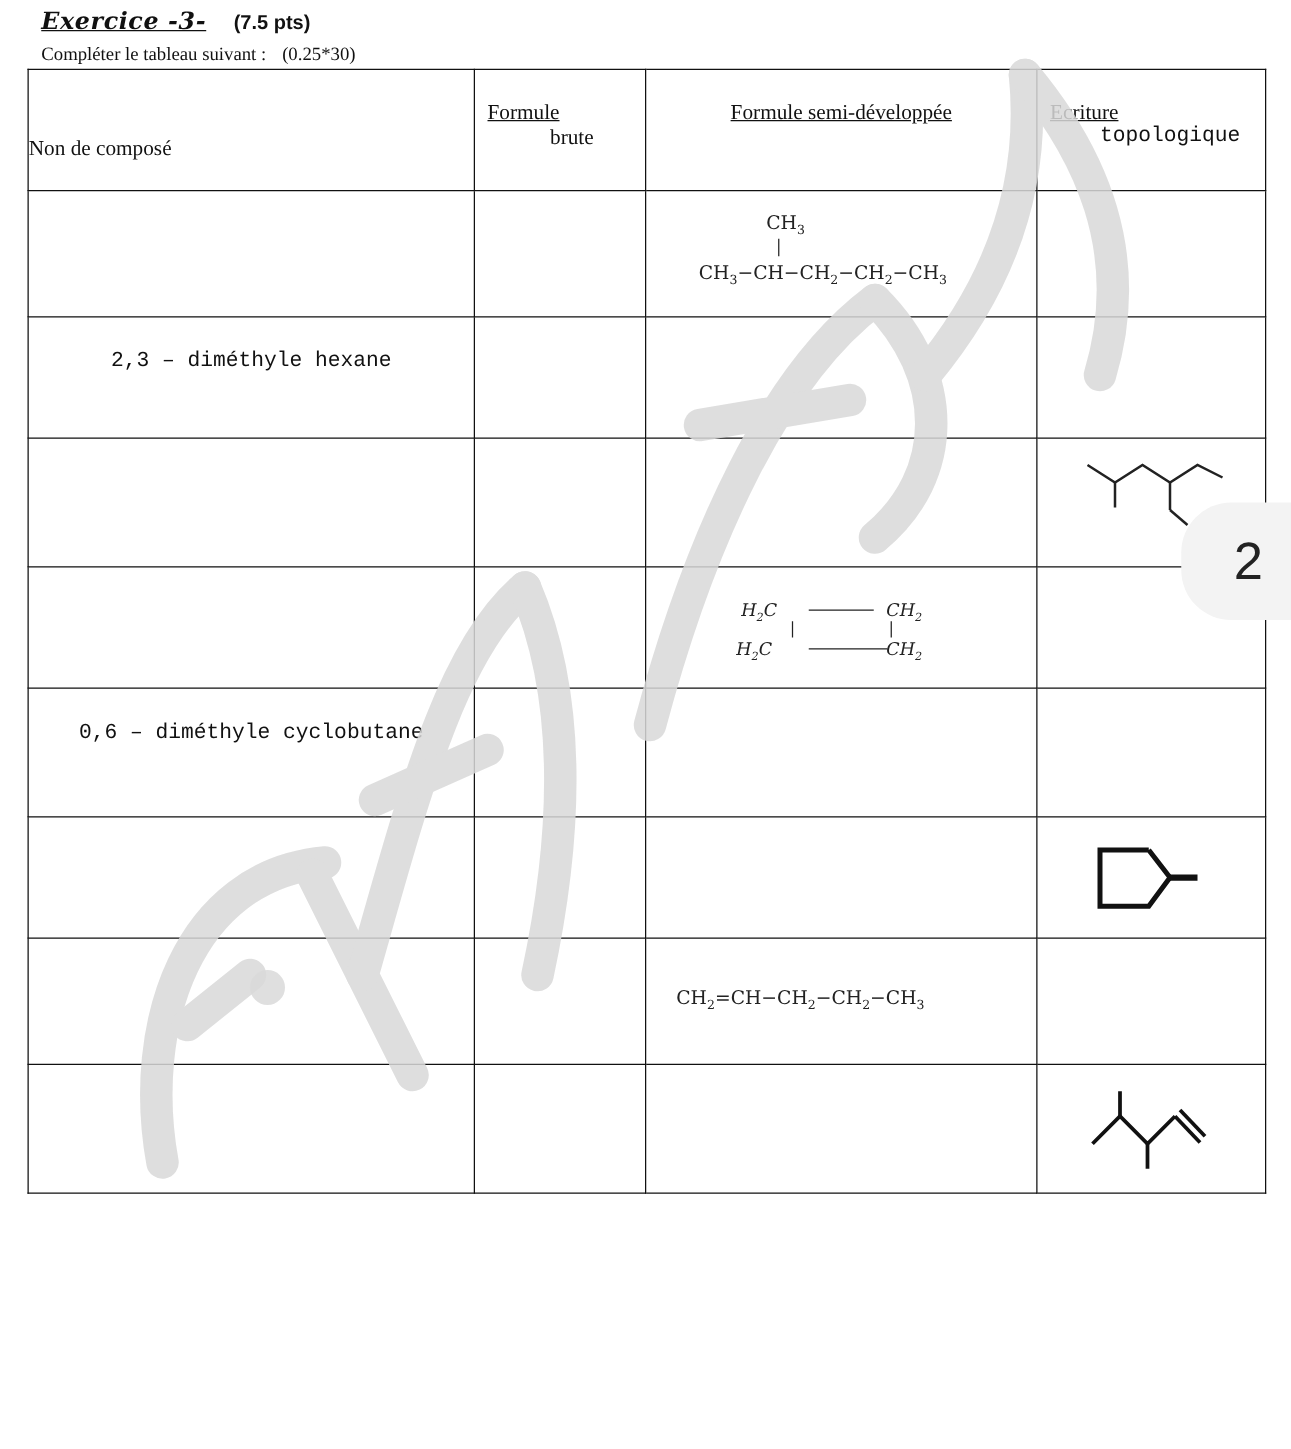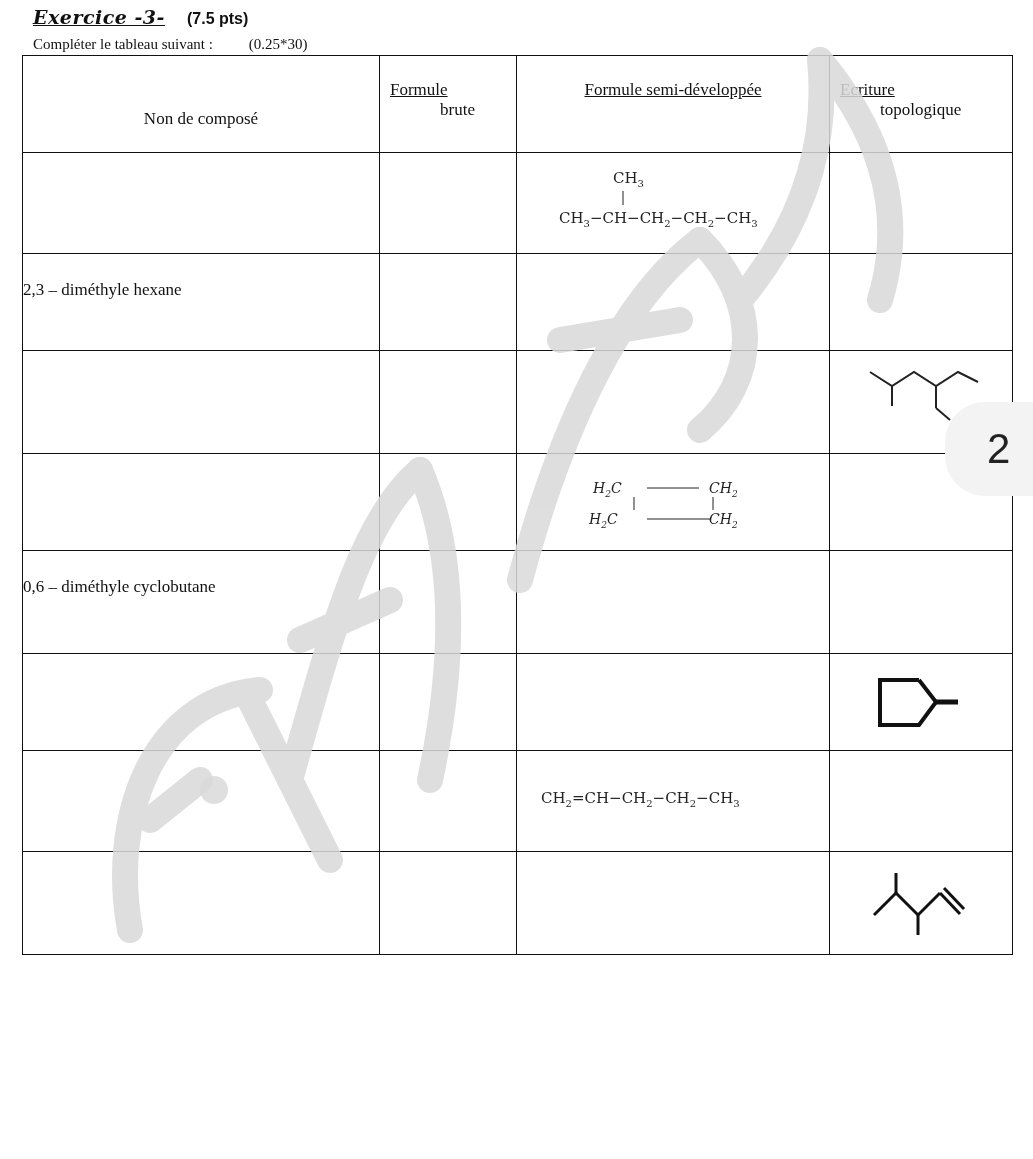--- a/index.html
+++ b/index.html
@@ -1,33 +1,33 @@
 <!DOCTYPE html>
 <html><head>
 <meta charset="utf-8">
 <style>
   html, body { margin:0; padding:0; background:#ffffff; }
   body { width:1033px; height:1159px; position:relative; overflow:hidden; font-family:"Liberation Serif", serif; color:#111; }
   .title-line { position:absolute; left:33px; top:6px; height:26px; display:flex; align-items:baseline; }
   .ex-title { font-family:"DejaVu Serif", serif; font-style:italic; font-weight:bold; font-size:19px; text-decoration:underline; letter-spacing:0.5px; }
   .ex-pts { font-family:"Liberation Sans", sans-serif; font-weight:bold; font-size:16px; margin-left:22px; }
   .instr { position:absolute; left:33px; top:36px; font-size:15px; }
-  .instr .pts { margin-left:32px; }
+  .instr .pts { margin-left:9px; }
   table.grid { position:absolute; left:22px; top:55px; border-collapse:collapse; table-layout:fixed; width:990px; }
   table.grid td { border:1.5px solid #111; padding:0; vertical-align:middle; position:relative; }
   td.c1 { width:356px; } td.c2 { width:136px; } td.c3 { width:312px; } td.c4 { width:182px; }
   .hdr { font-size:17px; }
-  .hdr-name { text-align:center; padding-top:30px !important; }
+  .hdr-name { text-align:left; padding-top:30px !important; }
   .hdr-top { vertical-align:top !important; }
   .hdr-top .l1 { display:block; padding:24px 0 0 10px;text-decoration:underline; }
   .hdr-top .l2 { display:block; padding:0 0 0 60px; }
   .hdr-sd { text-align:center; }
   .hdr-sd span { display:block; padding-top:24px;text-decoration:underline; }
-  .hdr4 .l2 { padding-left:50px !important; }
-  .name-cell { font-size:17px; vertical-align:top !important; }
+  .hdr4 .l2 { padding-left:50px !important;font-family:Liberation Mono, monospace; }
+  .name-cell { text-align:center; font-size:17px; vertical-align:top !important;font-family:Liberation Mono, monospace; }
   .name-cell span { display:inline-block; padding-top:26px; }
   svg { display:block; }
   .watermark { position:absolute; left:0; top:0; pointer-events:none; }
   .page-badge { position:absolute; left:945px; top:402px; width:100px; height:94px; border-radius:40px 0 0 40px; background:#f3f3f3; display:flex; align-items:center; justify-content:flex-start; padding-left:42px; box-sizing:border-box; font-family:"Liberation Sans", sans-serif; font-size:42px; color:#222; }
 </style>
 </head>
 <body>
 
 <div class="title-line">
   <span class="ex-title">Exercice -3-</span>

